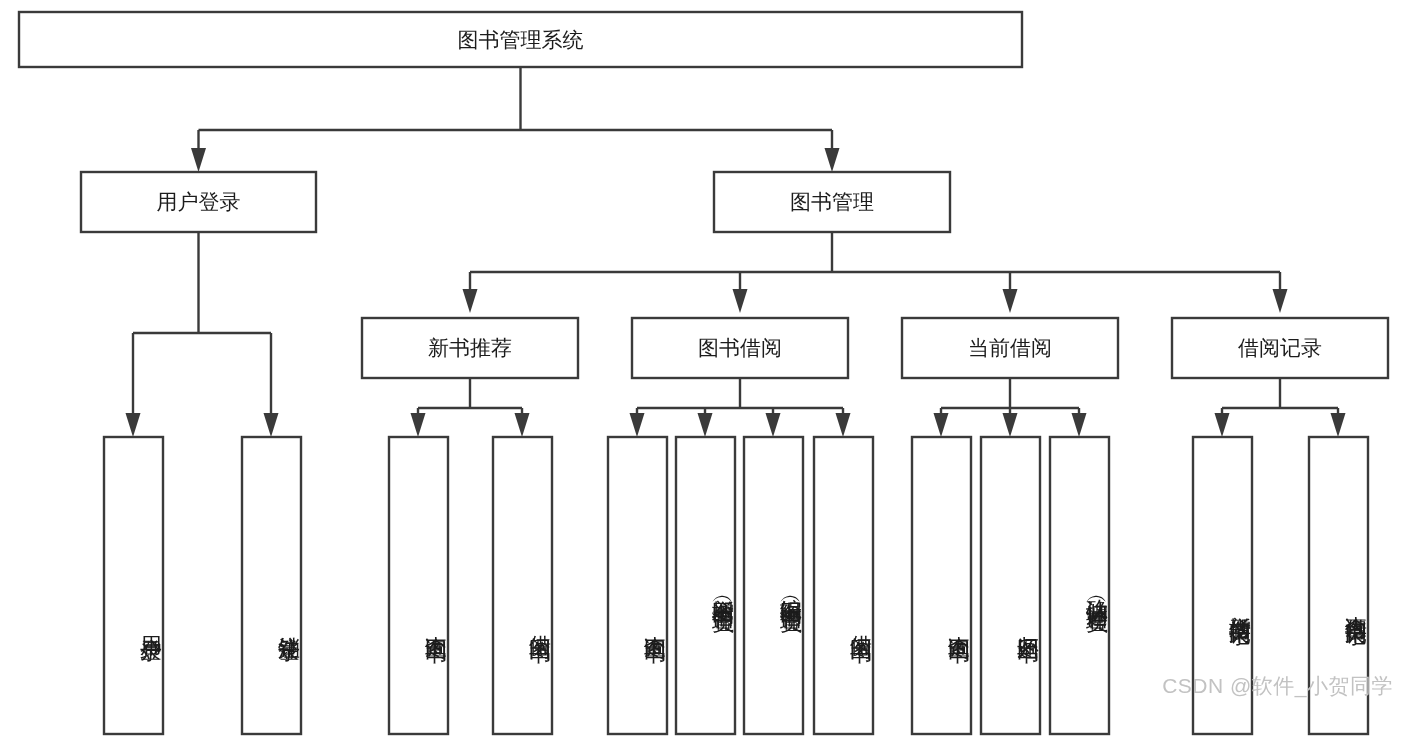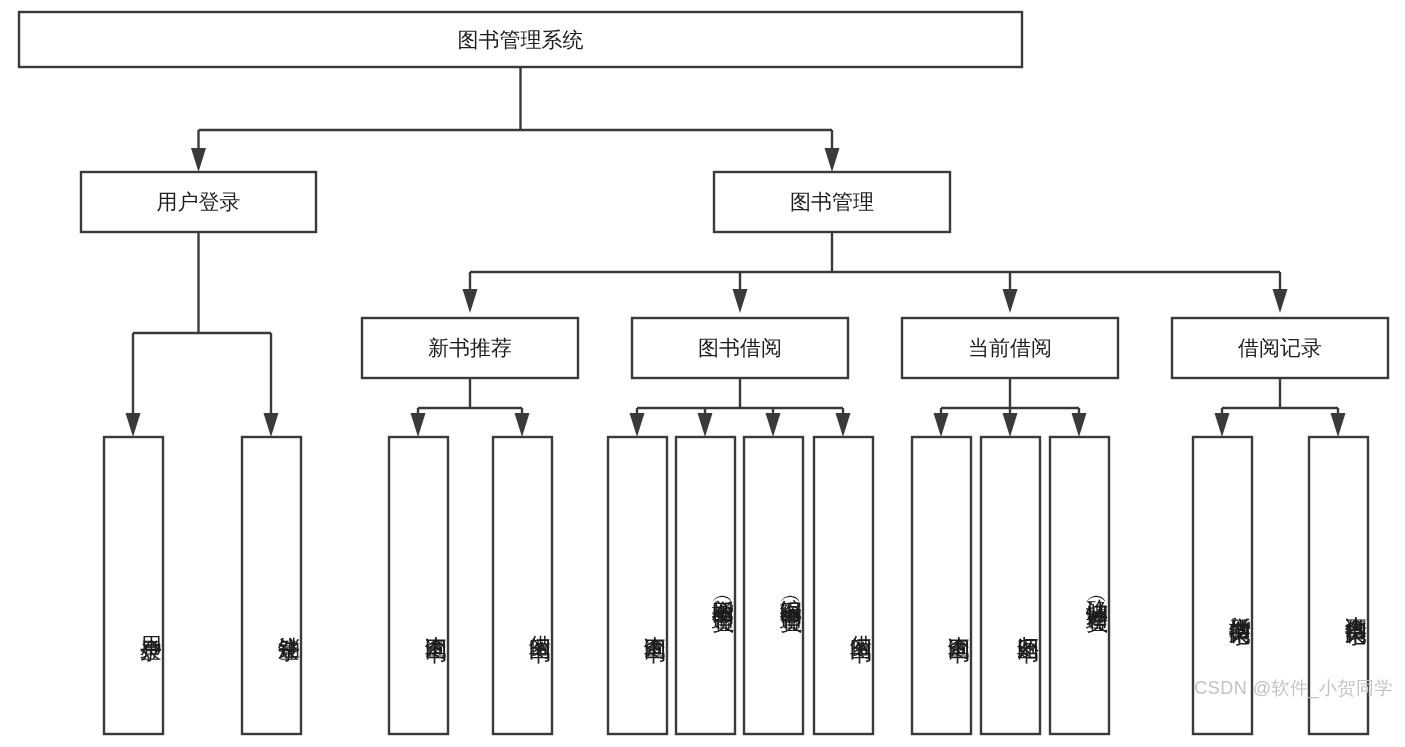--- a/index.html
+++ b/index.html
@@ -62,21 +62,21 @@
     display: flex;
     align-items: flex-start;
     justify-content: center;
     pointer-events: none;
   }
   .watermark {
     position: absolute;
     right: 12px;
     bottom: 6px;
     font-family: "Liberation Sans", "DejaVu Sans", sans-serif;
-    font-size: 18px;
+    font-size: 21px;
     color: #c2c2c2;
     letter-spacing: 0.5px;
     white-space: nowrap;
   }
 </style>
 </head>
 <body>
 
 <div id="diagram-root">
 

